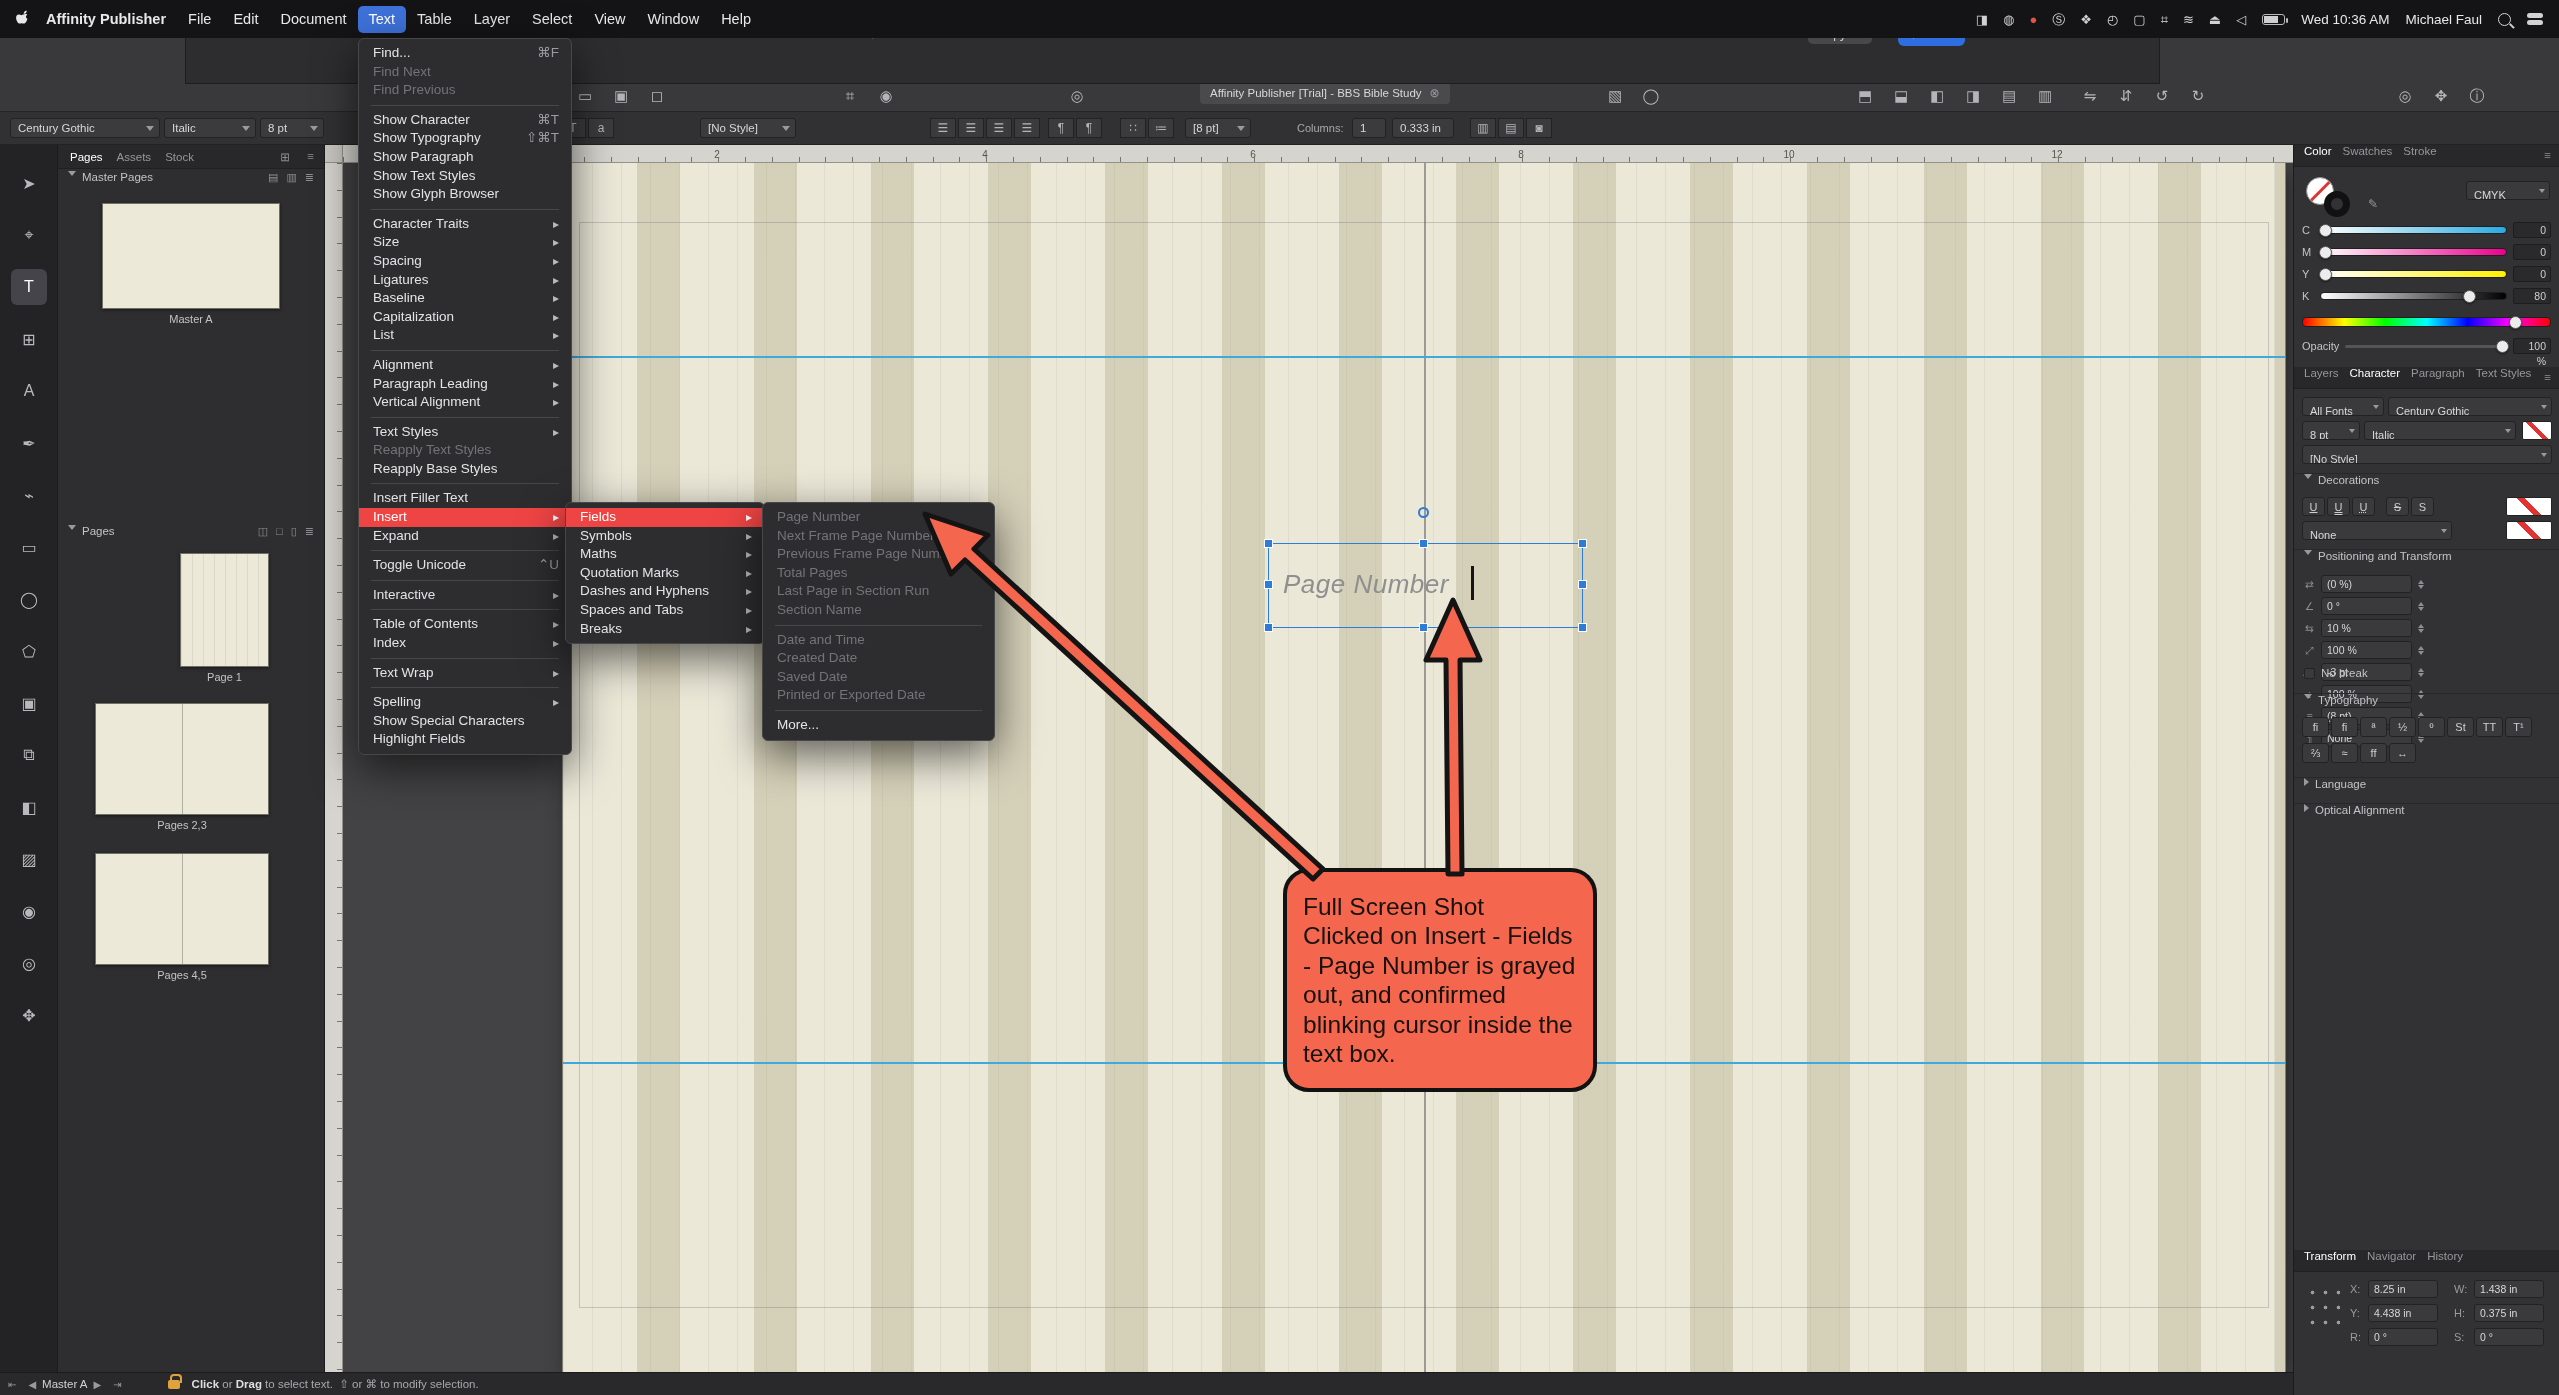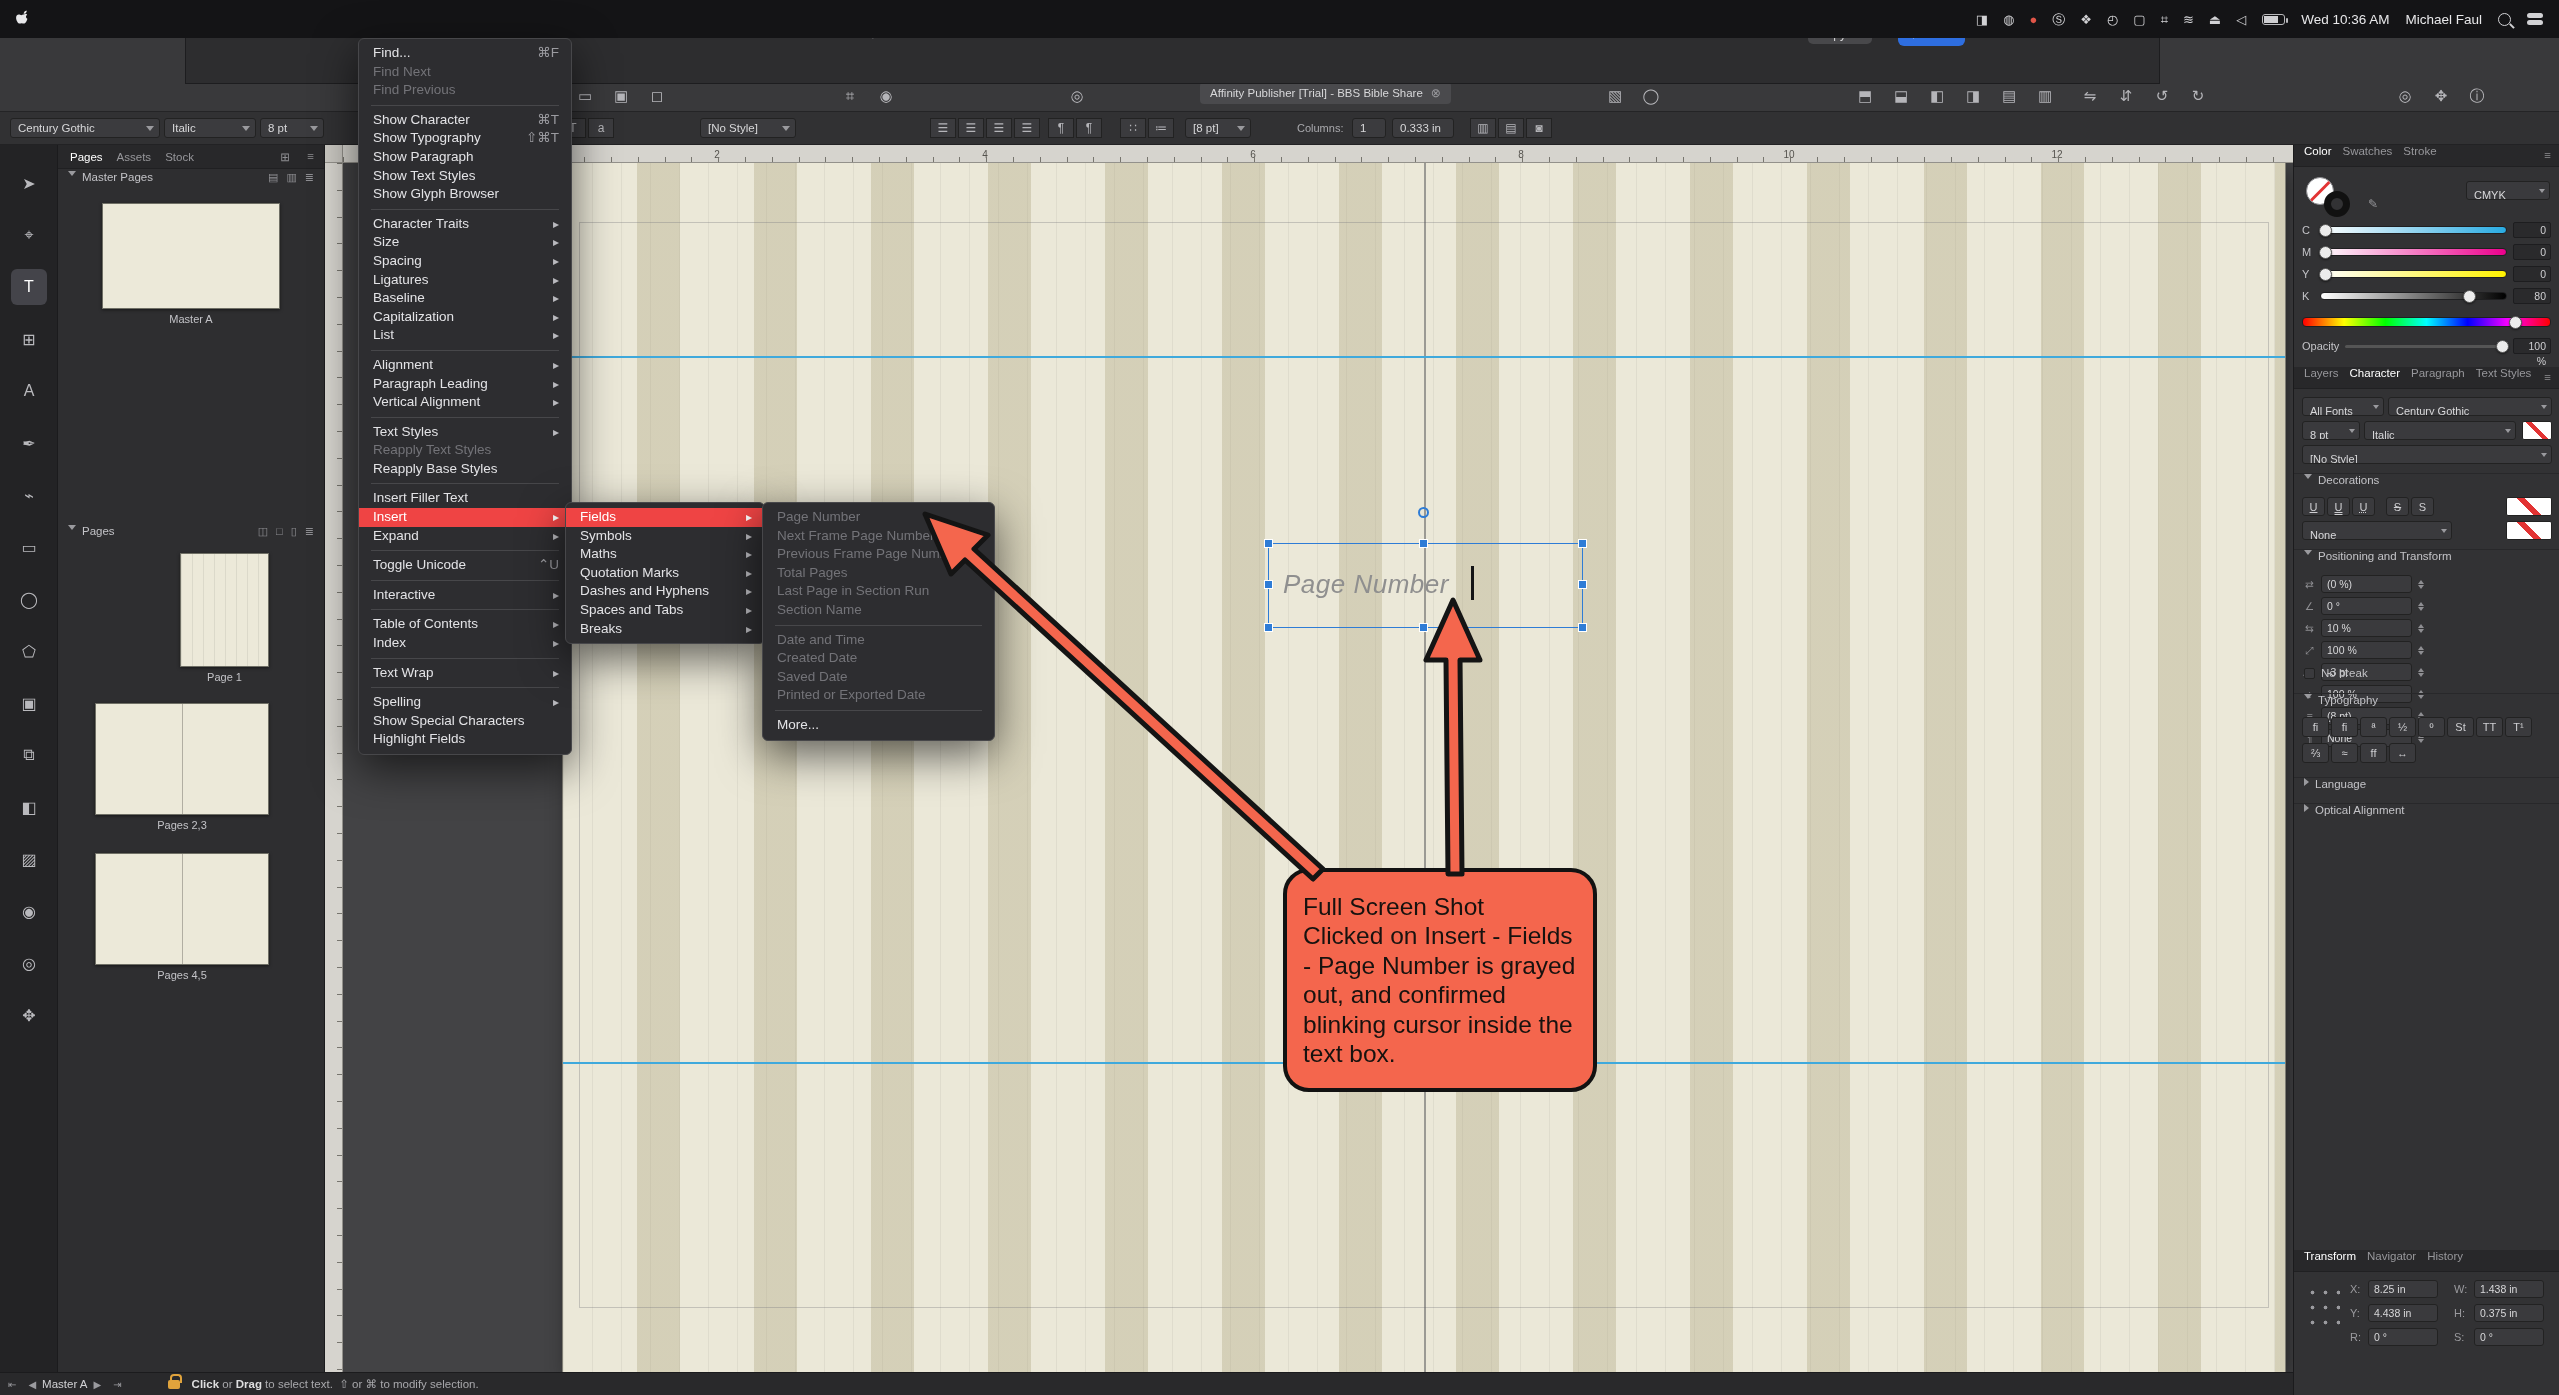--- a/index.html
+++ b/index.html
@@ -182,20 +182,34 @@
 </style>
 </head>
 <body>
 
 <div id="menubar">
   <span style="margin-right:4px">
     <svg width="15" height="17" viewBox="0 0 16 17">
         <path d="M11.3 1c-.8.1-1.8.6-2.3 1.3-.5.6-.9 1.5-.7 2.4.9 0 1.8-.5 2.4-1.2.5-.6.9-1.5.6-2.5zM8.6 5.3c-1.3 0-2.3.7-3 .7-.7 0-1.6-.7-2.7-.7C1.5 5.3.1 6.5.1 8.8c0 2.7 2 6.2 3.6 6.2.7 0 1.4-.5 2.4-.5 1 0 1.6.5 2.4.5 1.7 0 3.6-3.8 3.6-5.2-1.8-.9-2.1-3.3-.2-4.3-.7-1-1.9-1.4-3.3-.2z" fill="#e8e8ea"></path>
       </svg>
   </span>
+  <div style="display:flex">
+
+  <div class="mb-item app-name">Affinity Publisher</div>
+      <div class="mb-item">File</div>
+      <div class="mb-item">Edit</div>
+      <div class="mb-item">Document</div>
+      <div class="mb-item selected">Text</div>
+      <div class="mb-item">Table</div>
+      <div class="mb-item">Layer</div>
+      <div class="mb-item">Select</div>
+      <div class="mb-item">View</div>
+      <div class="mb-item">Window</div>
+      <div class="mb-item">Help</div>
+    </div>
   <div class="mb-right">
     <div style="display:flex;gap:15px;align-items:center">
 
     <span class="mb-ic">◨</span>
         <span class="mb-ic">◍</span>
         <span class="mb-ic rec">●</span>
         <span class="mb-ic">Ⓢ</span>
         <span class="mb-ic">❖</span>
         <span class="mb-ic">◴</span>
         <span class="mb-ic">▢</span>
@@ -245,21 +259,21 @@
   </div>
 <div class="tb-group" style="left:835px">
 
 <span class="tbi">⌗</span>
     <span class="tbi">◉</span>
   </div>
 <div class="tb-group" style="left:1062px">
   <span class="tbi">◎</span>
 </div>
 <div id="doc-tab">
-  <span>Affinity Publisher [Trial] - BBS Bible Share</span>
+  <span>Affinity Publisher [Trial] - BBS Bible Study</span>
   <span class="x">⊗</span>
 </div>
 <div class="tb-group" style="left:1600px">
 
 <span class="tbi">▧</span>
     <span class="tbi">◯</span>
   </div>
 <div class="tb-group" style="left:1850px">
 
 <span class="tbi">⬒</span>

